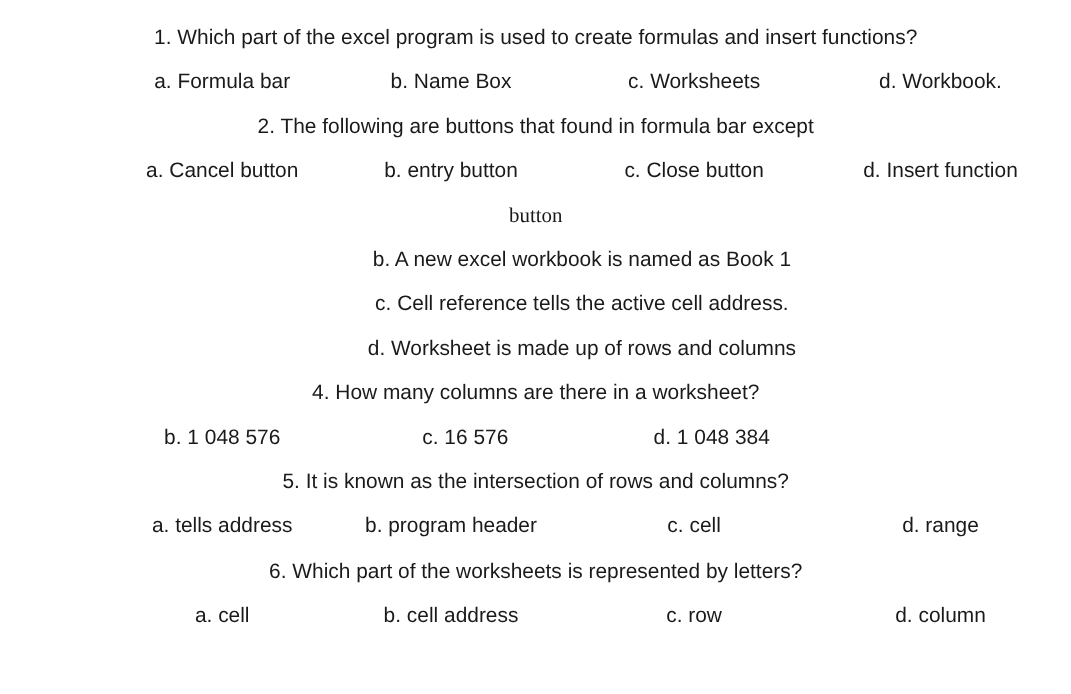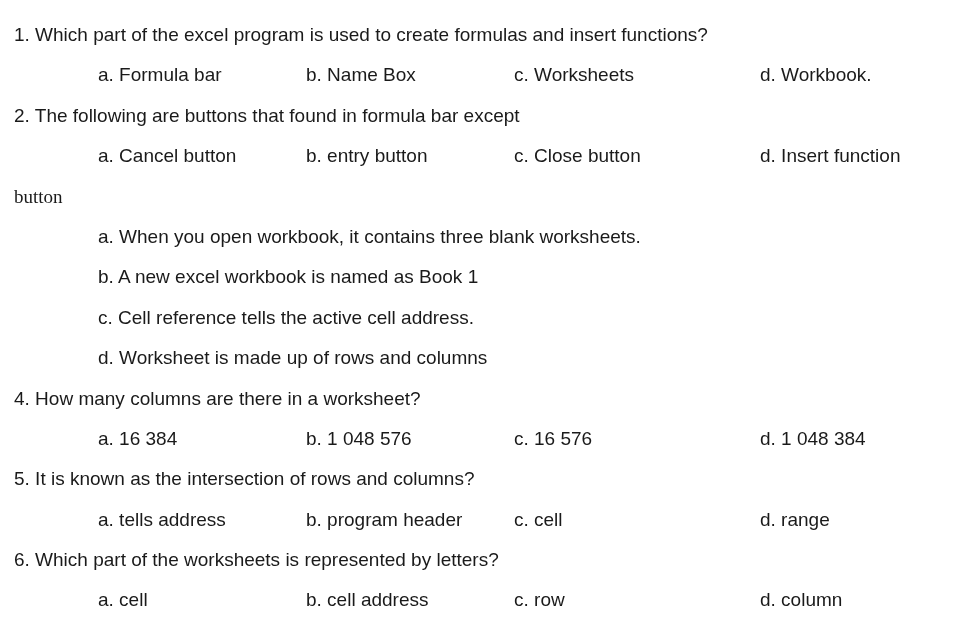--- a/index.html
+++ b/index.html
@@ -1,18 +1,19 @@
 <!DOCTYPE html>
 <html><head>
   <meta charset="utf-8">
   <style>
     * {
       margin: 0;
       padding: 0;
       box-sizing: border-box;
+      text-align: center;
     }
     body {
       font-family: Arial, Helvetica, sans-serif;
       font-size: 19px;
       color: #1a1a1a;
       background: #ffffff;
       padding: 12px 14px;
       width: 974px;
       line-height: 1.6;
     }
@@ -62,31 +63,29 @@
     <div class="choice-item w1">a. Cancel button</div>
     <div class="choice-item w2">b. entry button</div>
     <div class="choice-item w3">c. Close button</div>
     <div class="choice-item w4">d.   Insert  function</div>
   </div>
   <div class="wrapped-word">button</div>
 </div>
 
 <div>
   <div class="choices-vertical">
-    <div class="v-item">a.  When you open workbook, it contains three blank worksheets.</div>
     <div class="v-item">b. A new excel workbook is named as Book 1</div>
     <div class="v-item">c. Cell reference tells the active cell address.</div>
     <div class="v-item">d. Worksheet is made up of rows and columns</div>
   </div>
 </div>
 
 <div>
   <div class="question-text">4. How many columns are there in a worksheet?</div>
   <div class="choices-row">
-    <div class="choice-item w1">a. 16 384</div>
     <div class="choice-item w2">b. 1 048 576</div>
     <div class="choice-item w3">c. 16 576</div>
     <div class="choice-item w4">d. 1 048 384</div>
   </div>
 </div>
 
 <div>
   <div class="question-text">5.  It is known as the intersection of rows and columns?</div>
   <div class="choices-row">
     <div class="choice-item w1">a. tells address</div>

